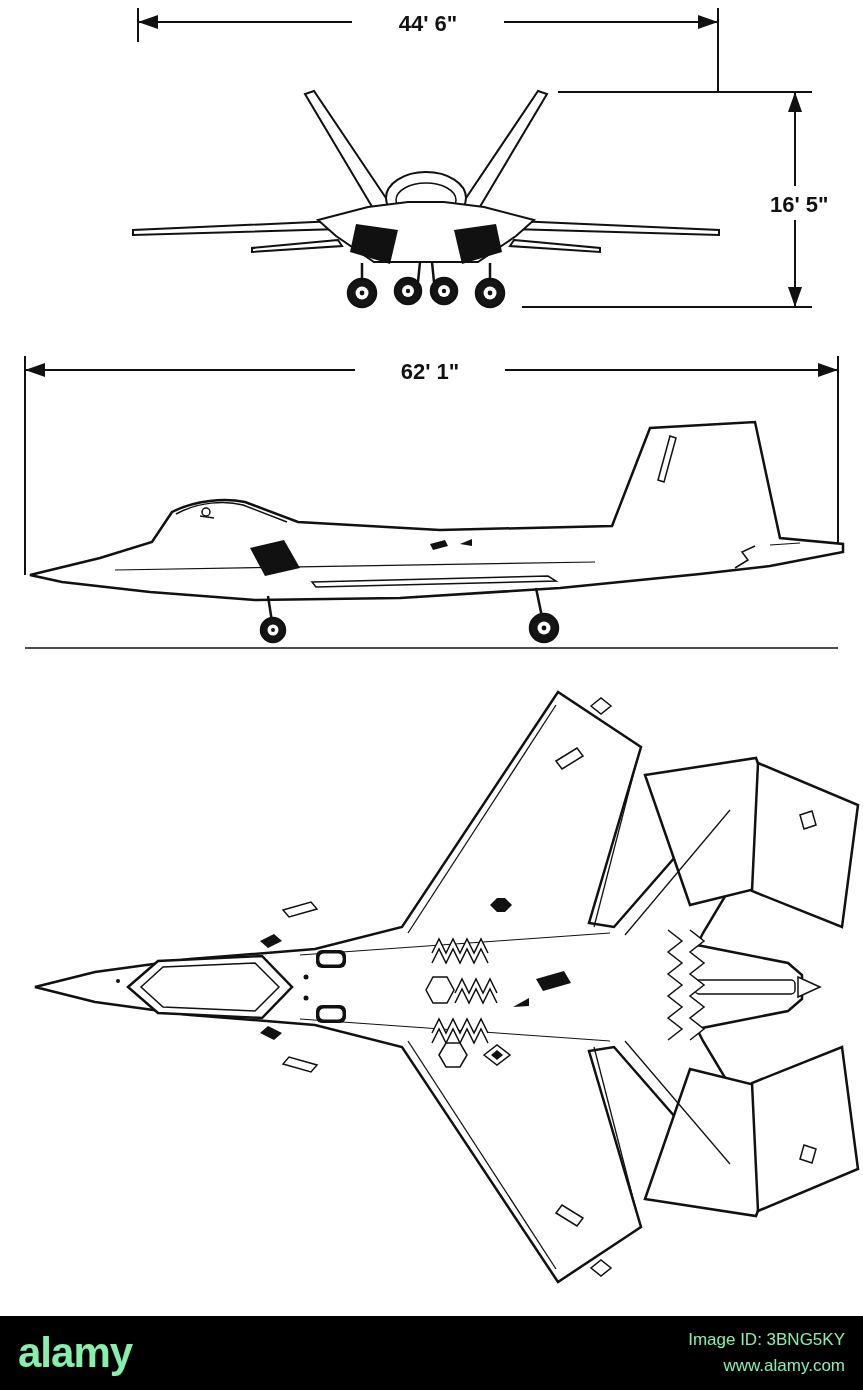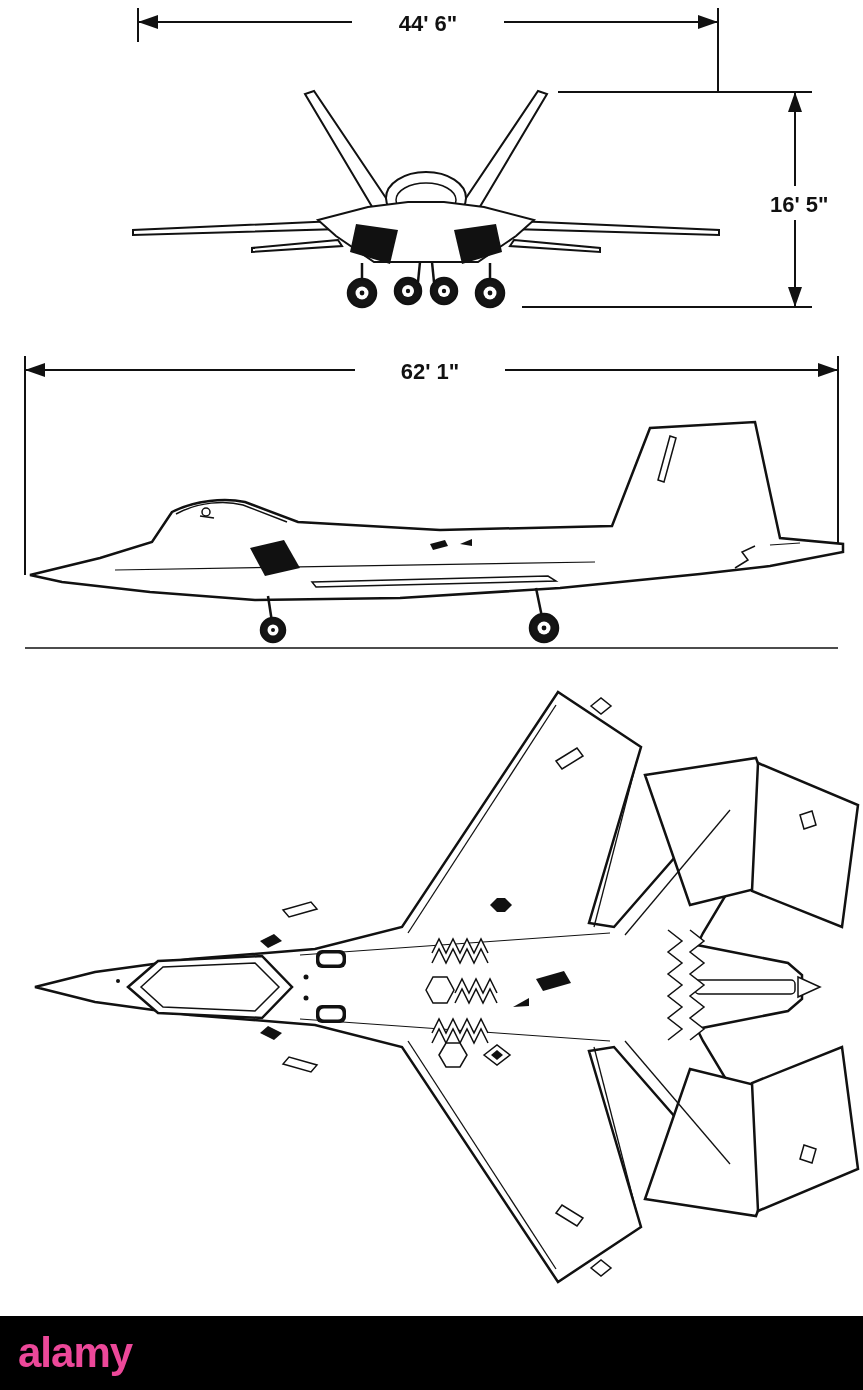--- a/index.html
+++ b/index.html
@@ -18,21 +18,21 @@
     font-family: "Liberation Sans", sans-serif;
     font-weight: bold;
     font-size: 22px;
     fill: #111111;
   }
   .watermark-bar {
     position: absolute;
     left: 0; right: 0; bottom: 0;
     height: 74px;
     background: #000000;
-    color: #ec4899;
+    color: #86efac;
     display: flex;
     align-items: center;
     justify-content: space-between;
     padding: 15px 18px;
     box-sizing: border-box;
   }
   .watermark-brand {
     font-size: 42px;
     font-weight: bold;
     letter-spacing: -1px;
@@ -244,15 +244,19 @@
         <g stroke-width="1.5">
           <polyline points="668,265 682,276 668,287 682,298 668,309 682,320 668,331 682,342 668,353 682,364 668,375"></polyline>
           <polyline points="690,265 704,276 690,287 704,298 690,309 704,320 690,331 704,342 690,353 704,364 690,375"></polyline>
         </g>
       </g>
     </svg>
   </figure>
 
   <footer class="watermark-bar">
     <span class="watermark-brand">alamy</span>
+    <div class="watermark-meta">
+      <span>Image ID: 3BNG5KY</span>
+      <span>www.alamy.com</span>
+    </div>
   </footer>
 
 </div>
 
 </body></html>

